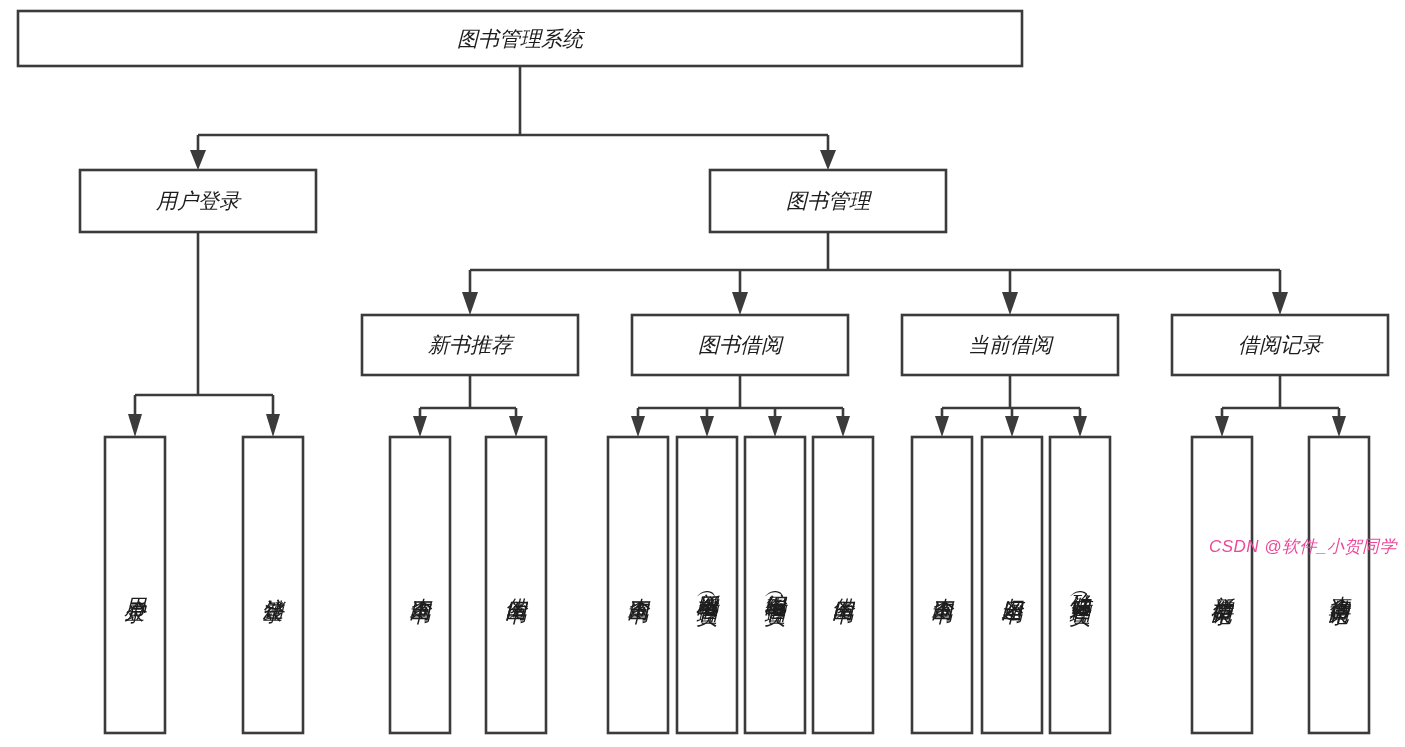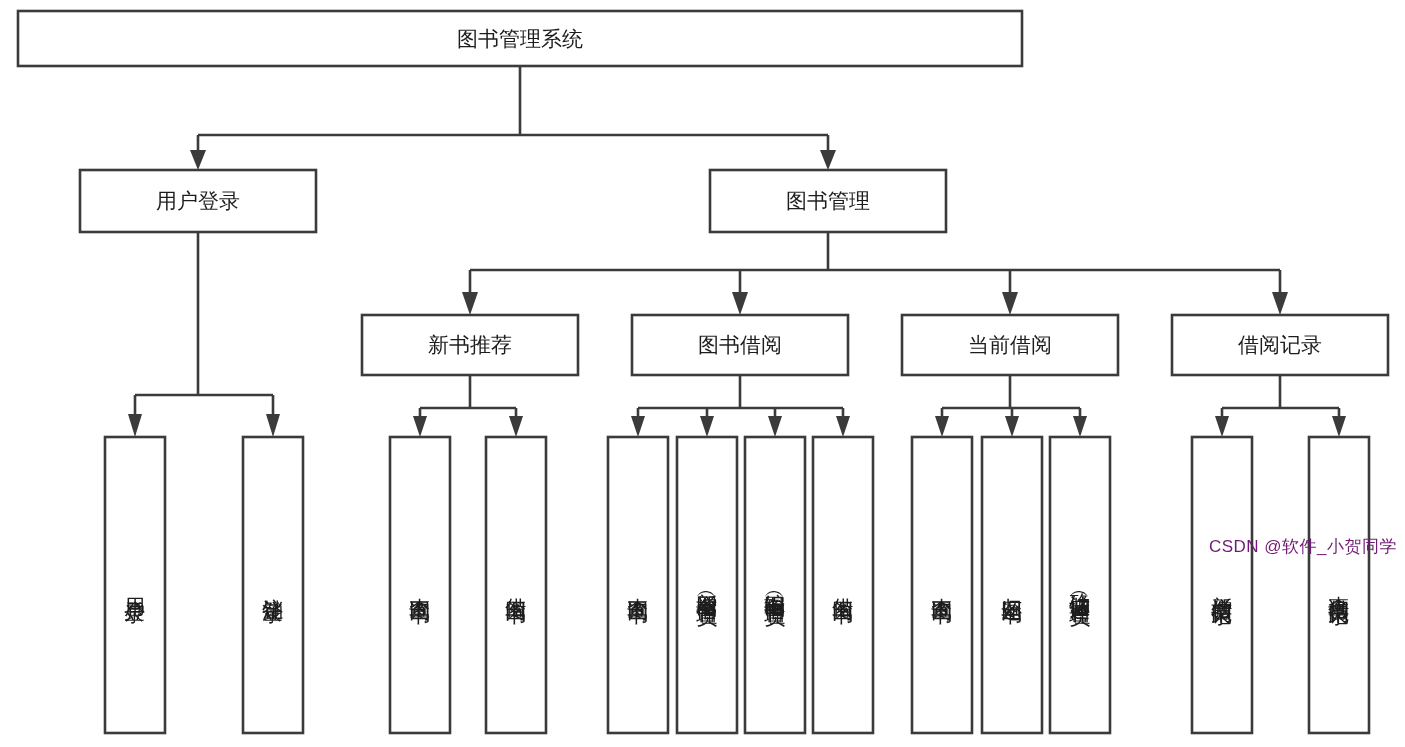--- a/index.html
+++ b/index.html
@@ -11,20 +11,21 @@
     width: 1405px;
     height: 747px;
     font-family: "Liberation Sans", "DejaVu Sans", sans-serif;
     overflow: hidden;
     position: relative;
   }
   #diagram-root {
     position: relative;
     width: 1405px;
     height: 562px;
+    font-style: italic;
   }
   svg.diagram {
     position: absolute;
     top: 0;
     left: 0;
     width: 1405px;
     height: 747px;
   }
   .node-box {
     fill: #ffffff;
@@ -64,21 +65,21 @@
     pointer-events: none;
     text-align: center;
     box-sizing: border-box;
   }
   .watermark {
     position: absolute;
     right: 8px;
     bottom: 4px;
     font-family: "Liberation Sans", "DejaVu Sans", sans-serif;
     font-size: 17px;
-    color: #701a75;
+    color: #ec4899;
     letter-spacing: 0.5px;
     white-space: nowrap;
   }
 </style>
 </head>
 <body>
 
 <div id="diagram-root">
 
   <svg class="diagram" viewBox="0 0 1405 747" xmlns="http://www.w3.org/2000/svg">

